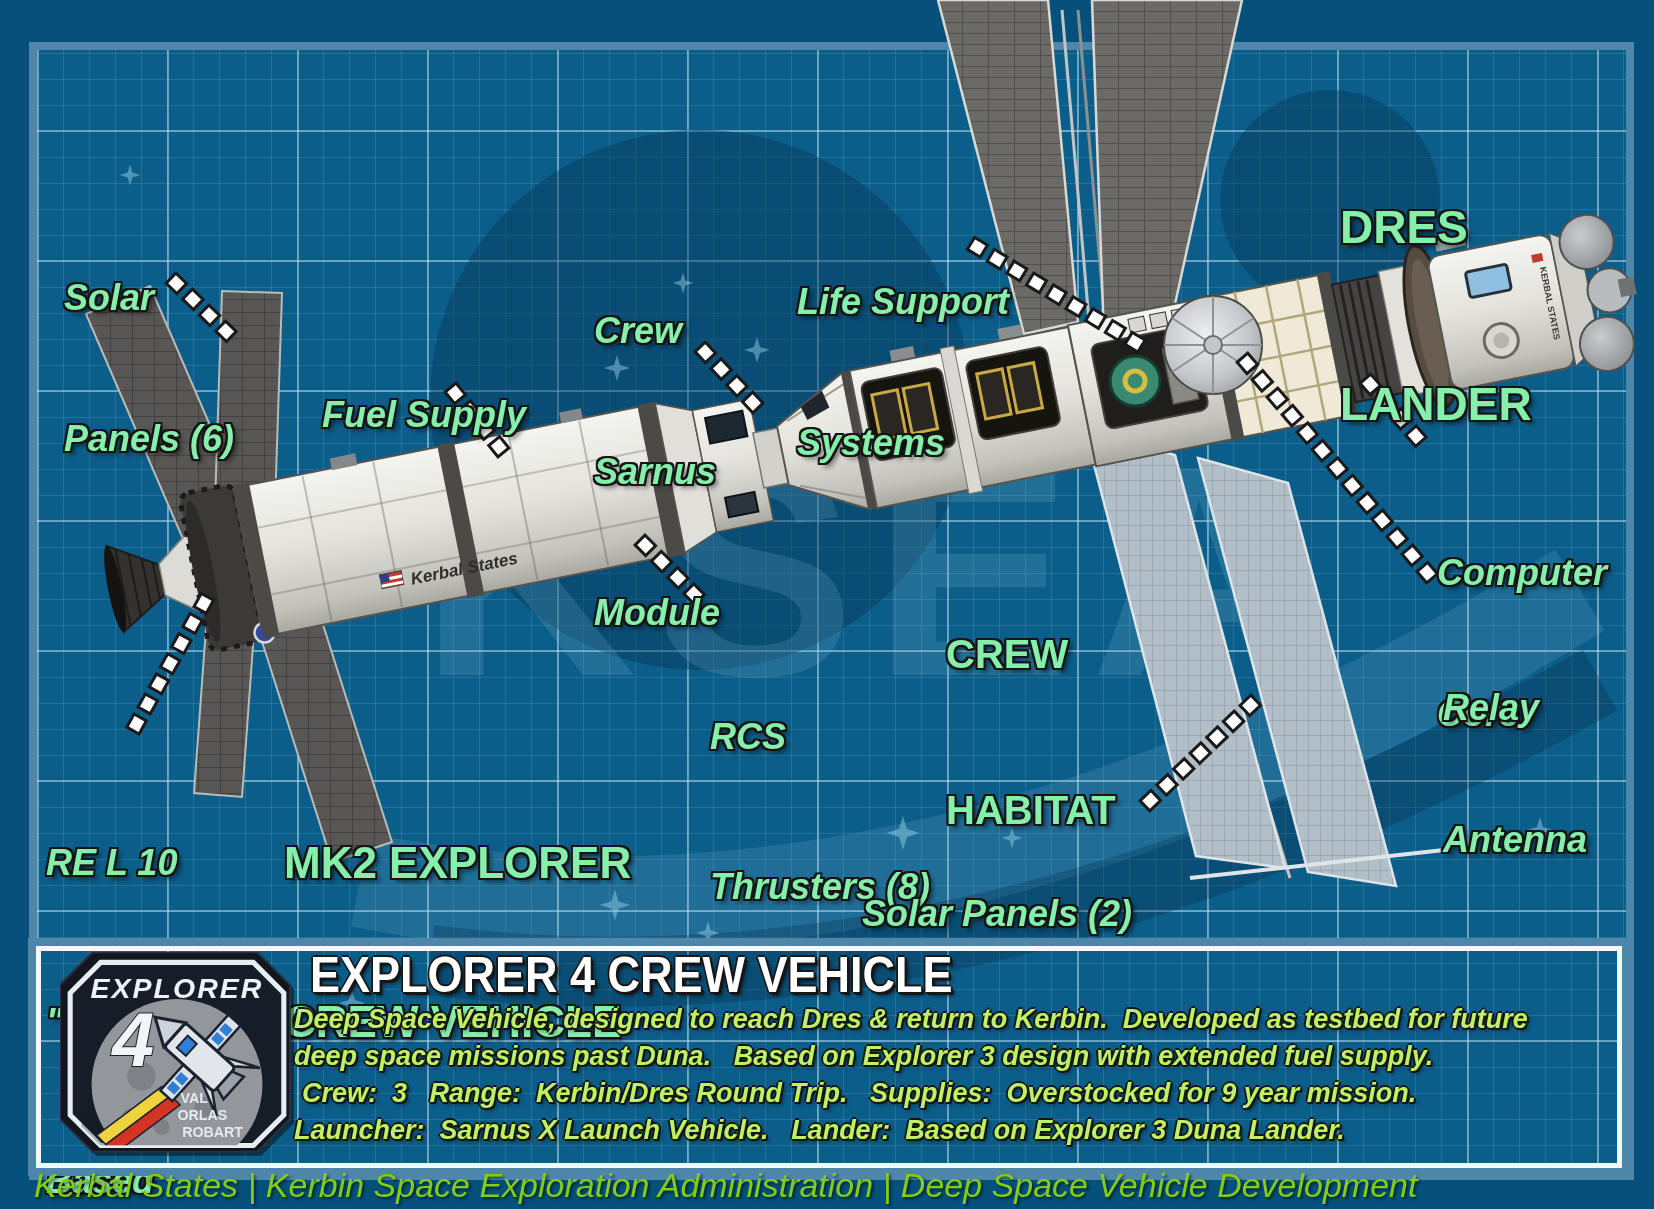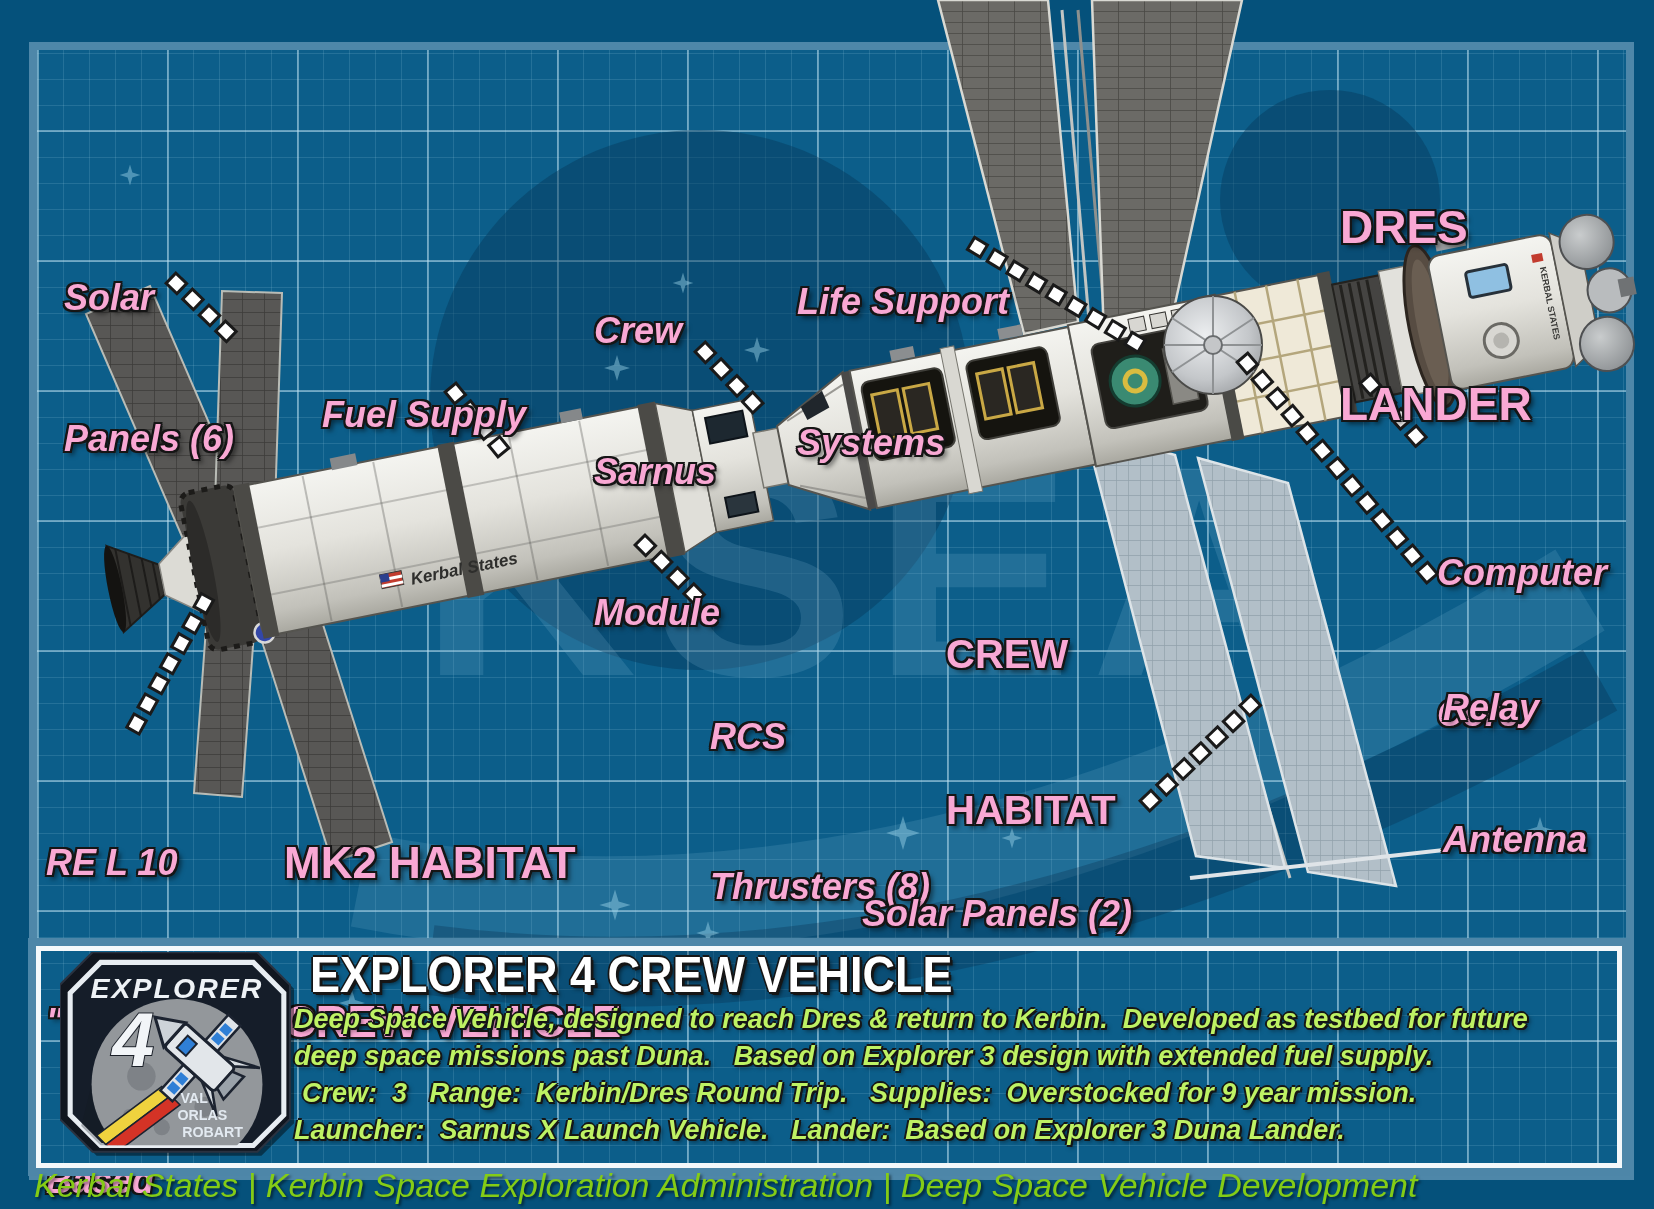--- a/index.html
+++ b/index.html
@@ -11,21 +11,21 @@
     background-image:
       repeating-linear-gradient(0deg, rgba(190,225,240,.50) 0 2px, transparent 2px 130px),
       repeating-linear-gradient(90deg, rgba(190,225,240,.50) 0 2px, transparent 2px 130px),
       repeating-linear-gradient(0deg, rgba(160,210,230,.16) 0 1px, transparent 1px 26px),
       repeating-linear-gradient(90deg, rgba(160,210,230,.16) 0 1px, transparent 1px 26px);}
   
   #wm-letters{position:absolute;left:420px;top:398px;font-size:300px;font-weight:bold;
     letter-spacing:18px;color:rgba(125,182,212,.20);white-space:pre;user-select:none;}
   svg{position:absolute;left:0;top:0;}
   
-  .callout{position:absolute;color:#f9a8d4;font-weight:bold;font-style:italic;font-size:36px;
+  .callout{position:absolute;color:#86efac;font-weight:bold;font-style:italic;font-size:36px;
     line-height:47px;white-space:pre;
     text-shadow:2px 0 0 #161616,-2px 0 0 #161616,0 2px 0 #161616,0 -2px 0 #161616,
       2px 2px 0 #161616,-2px -2px 0 #161616,2px -2px 0 #161616,-2px 2px 0 #161616,
       4px 4px 5px rgba(0,0,0,.55);}
   .callout.caps{font-style:normal;font-size:42px;line-height:55px;}
   .callout div{white-space:pre;}
   
   #info-panel{position:absolute;left:36px;top:946px;width:1576px;height:212px;
     border:5px solid #f4f8fa;box-shadow:0 0 0 8px #4d86a8;}
   #info-title{position:absolute;left:310px;top:946px;color:#fff;font-weight:bold;
@@ -300,21 +300,21 @@
   </div>
   <div class="callout" style="left:862px;top:796px;">
     <div>Solar Panels (2)</div>
   </div>
   <div class="callout" style="left:46px;top:730px;line-height:53px;">
     <div>RE L 10</div>
     <div>"Poodle"</div>
     <div>Based</div>
   </div>
   <div class="callout caps" style="left:284px;top:730px;font-size:44px;line-height:53px;">
-    <div>MK2 HABITAT</div>
+    <div>MK2 EXPLORER</div>
     <div>CREW VEHICLE</div>
   </div>
 
   <div id="info-panel"></div>
 
   <svg width="234" height="206" style="left:60px;top:952px;" viewBox="0 0 230 202">
     <defs>
       <clipPath id="patchClip">
           <path d="M40,10 H190 L220,40 V160 L190,190 H40 L10,160 V40 Z"></path>
         </clipPath>

